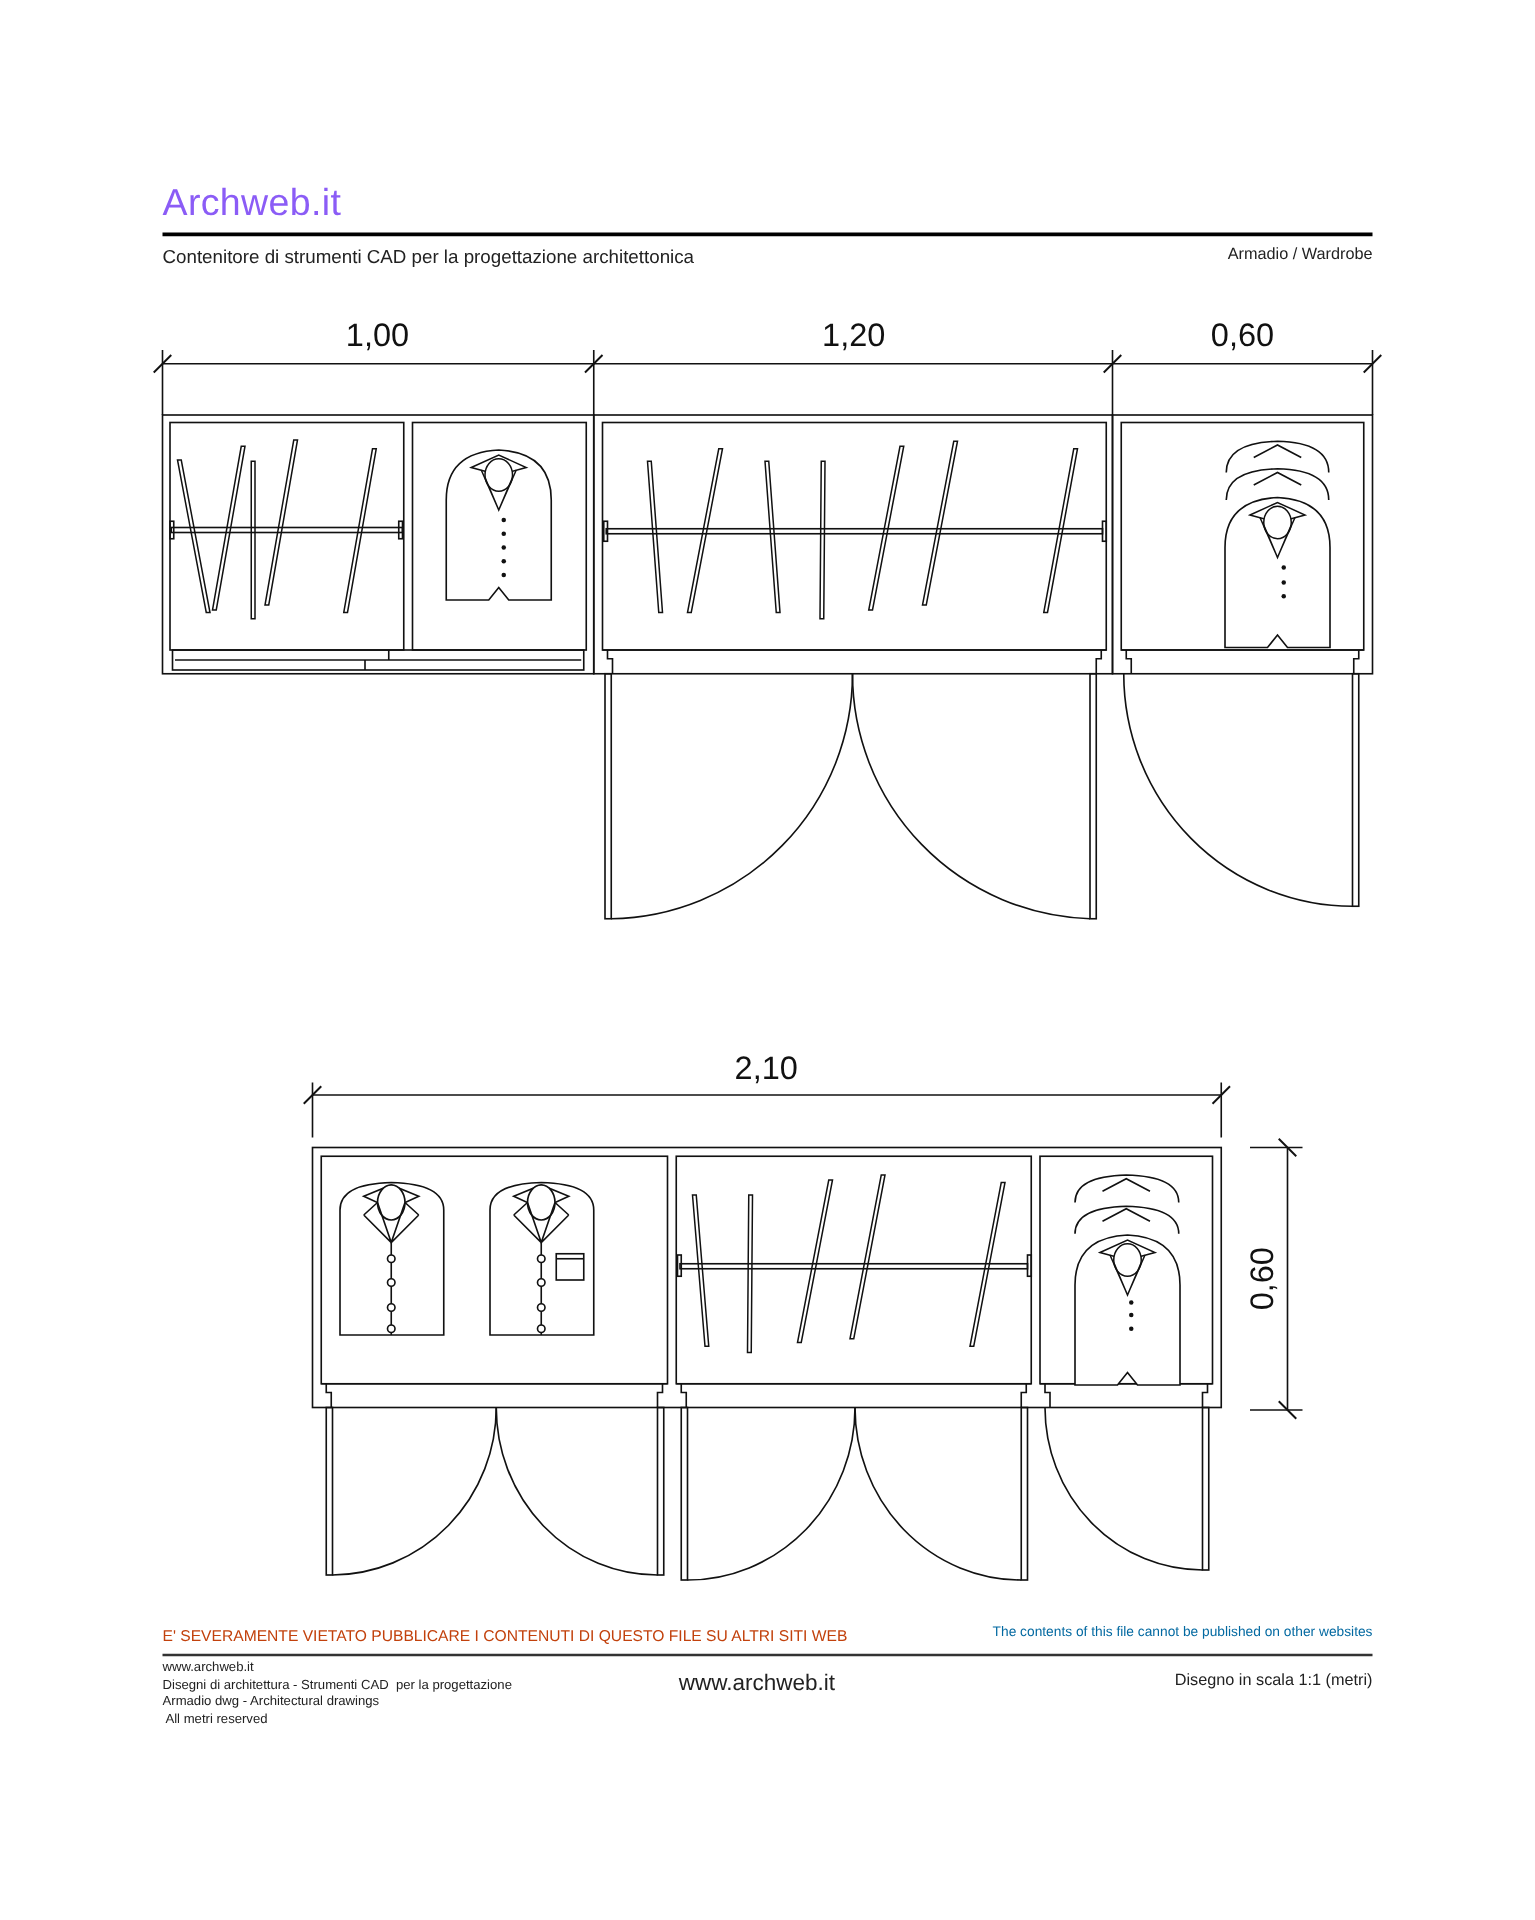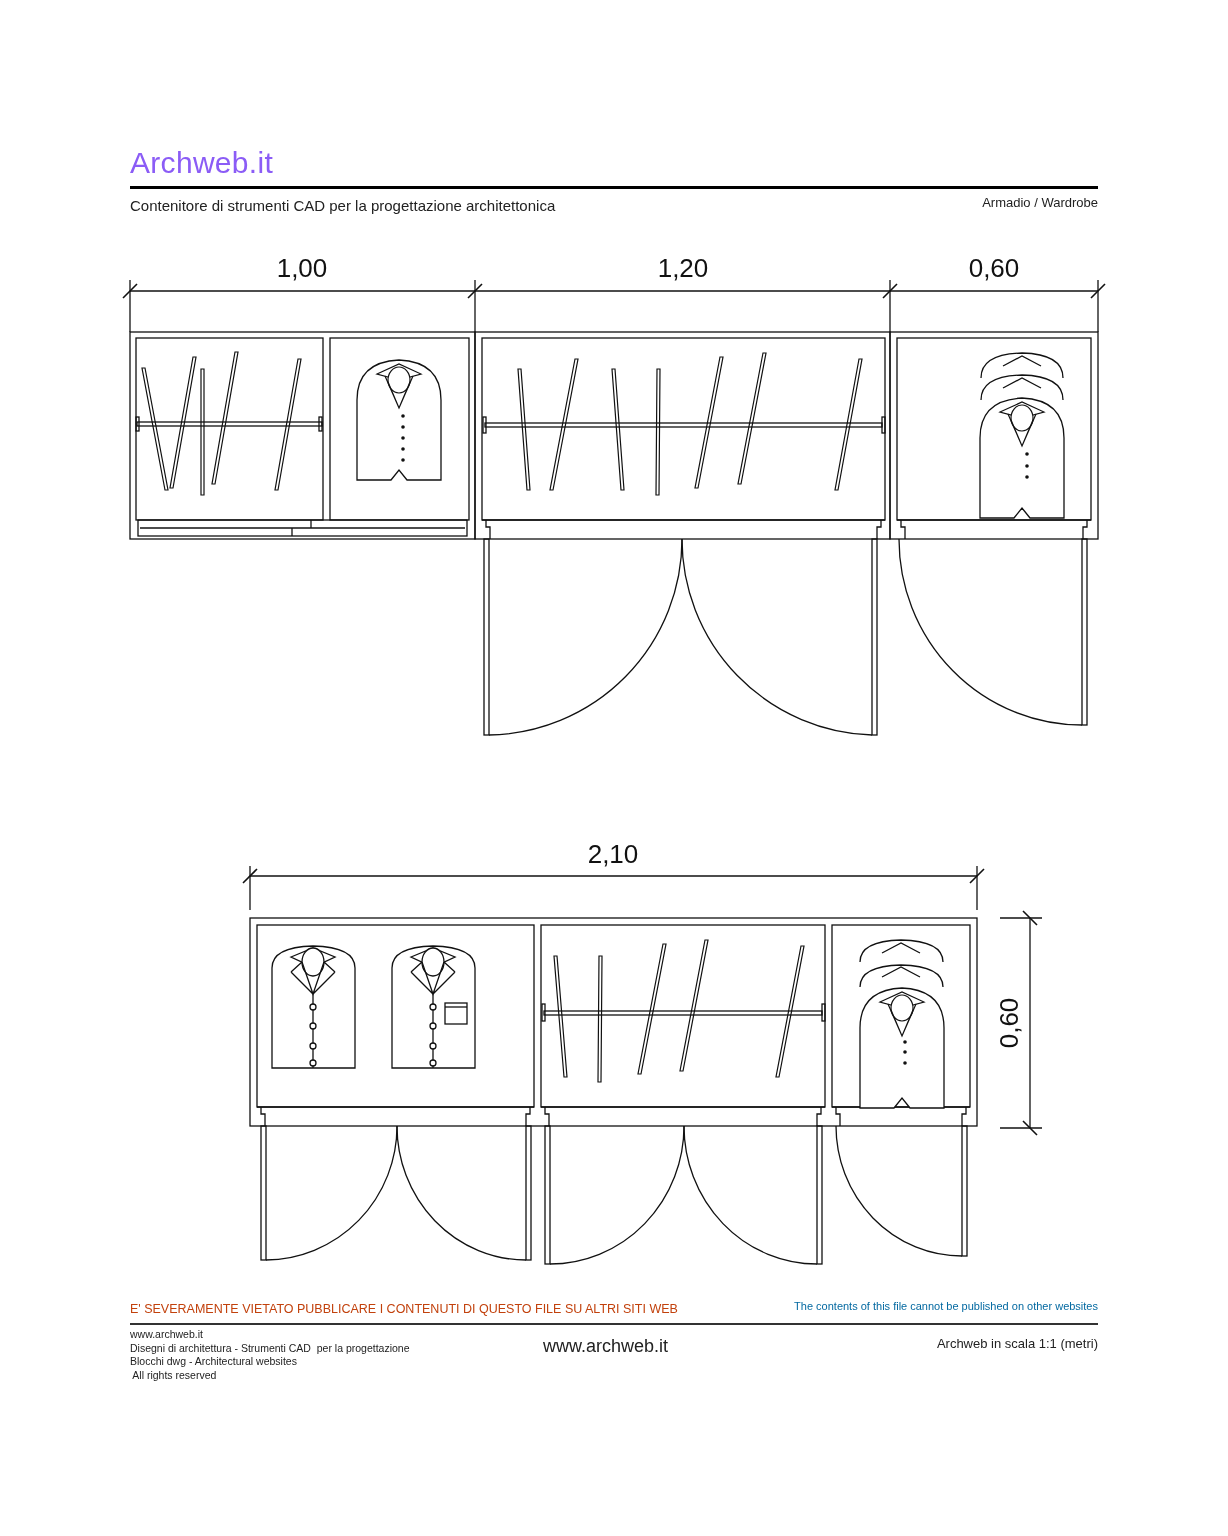--- a/index.html
+++ b/index.html
@@ -221,17 +221,17 @@
   <text class="dimtext" x="613" y="863" text-anchor="middle">2,10</text>
   <text class="dimtext" transform="translate(1018,1023) rotate(-90)" text-anchor="middle">0,60</text>
 </svg>
 
 <div class="abs warn-it">E' SEVERAMENTE VIETATO PUBBLICARE I CONTENUTI DI QUESTO FILE SU ALTRI SITI WEB</div>
 <div class="abs warn-en">The contents of this file cannot be published on other websites</div>
 <div class="abs rule-bottom"></div>
 <div class="abs foot-left">
   <div>www.archweb.it</div>
   <div>Disegni di architettura - Strumenti CAD  per la progettazione</div>
-  <div>Blocchi dwg - Architectural websites</div>
-  <div> All rights reserved</div>
+  <div>Armadio dwg - Architectural drawings</div>
+  <div> All metri reserved</div>
 </div>
 <div class="abs foot-center">www.archweb.it</div>
-<div class="abs foot-right">Archweb in scala 1:1 (metri)</div>
+<div class="abs foot-right">Disegno in scala 1:1 (metri)</div>
 
 </body></html>

